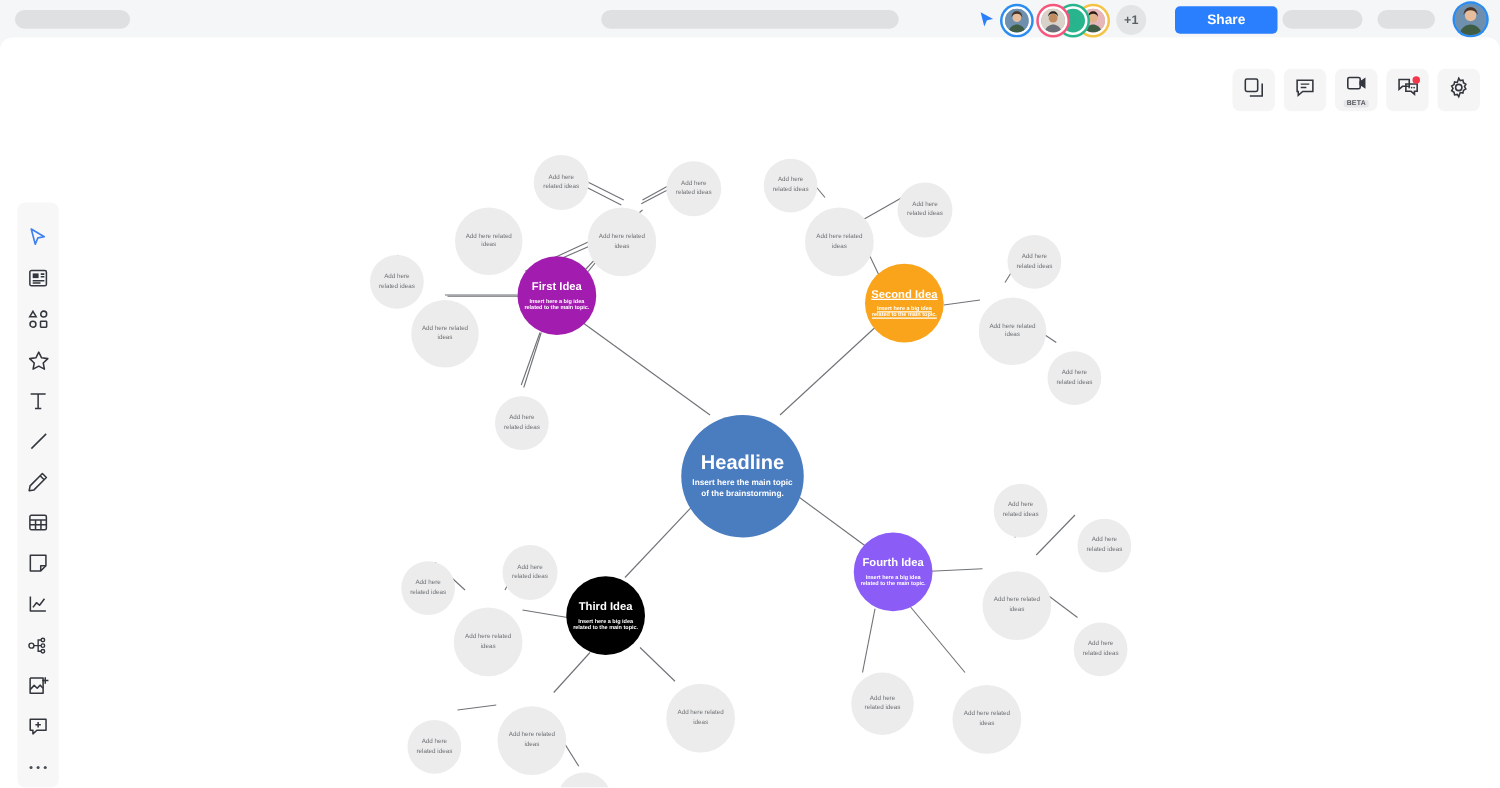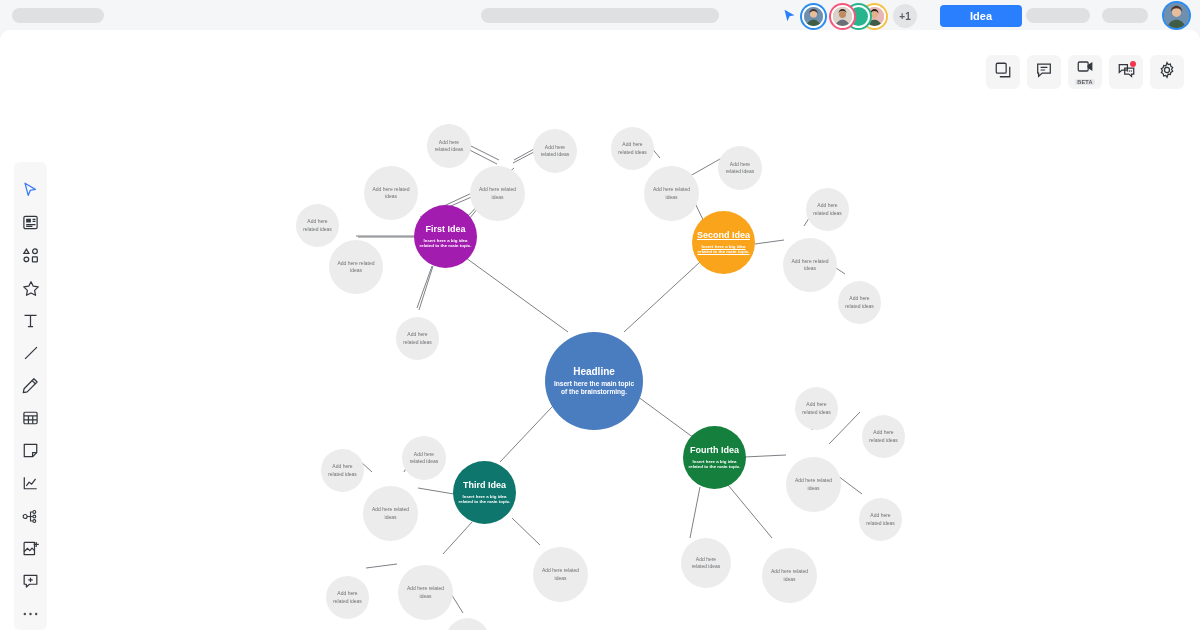--- a/index.html
+++ b/index.html
@@ -125,21 +125,21 @@
 
   .node {
     position: absolute; border-radius: 50%;
     display: flex; flex-direction: column; align-items: center; justify-content: center;
     text-align: center; color: #ffffff; cursor: pointer;
   }
   .node .n-title { font-weight: bold; line-height: 1.15; }
   .node .n-sub   { font-weight: bold; line-height: 1.25; margin-top: 3px; }
 
   .n-center { width: 98px; height: 98px; background: #4a7cc0; }
-  .n-center .n-title { font-size: 10px; }
+  .n-center .n-title { font-size: 16px; }
   .n-center .n-sub   { font-size: 6.6px; width: 84px; }
 
   .n-main { width: 63px; height: 63px; }
   .n-main .n-title { font-size: 9px; }
   .n-main .n-sub   { font-size: 4.4px; width: 52px; }
 
   .n-leaf {
     background: #ececec; color: #6d7074;
     font-size: 5px; line-height: 1.45; font-weight: normal;
     padding: 4px;
@@ -183,21 +183,21 @@
         <svg class="av-face" viewBox="0 0 24 24">
             <rect width="24" height="24" fill="#e7b6b8"></rect>
             <circle cx="12" cy="9.5" r="4.4" fill="#e3b188"></circle>
             <path d="M3 24c1.5-6 6-8 9-8s7.5 2 9 8z" fill="#3f5d44"></path>
             <path d="M7 8.4c0-3.8 2.3-5.8 5-5.8s5 2 5 5.8c-1-2.5-2.9-3.4-5-3.4S8 5.9 7 8.4z" fill="#2b1f16"></path>
           </svg>
       </div>
       <div class="av-plus">+1</div>
     </div>
 
-    <button class="share-btn">Idea</button>
+    <button class="share-btn">Share</button>
 
     <div class="pill pill-r1"></div>
     <div class="pill pill-r2"></div>
 
     <div class="av-corner">
       <svg viewBox="0 0 24 24" width="25" height="25">
           <rect width="24" height="24" fill="#6f8fae"></rect>
           <circle cx="12" cy="9" r="4.4" fill="#e8bd9c"></circle>
           <path d="M3 24c1.5-6 6-8 9-8s7.5 2 9 8z" fill="#3f5d44"></path>
           <path d="M6.6 8.6c0-4 2.6-6 5.4-6s5.4 2 5.4 6c-1-2.6-3-3.6-5.4-3.6S7.6 6 6.6 8.6z" fill="#4a3528"></path>
@@ -411,25 +411,25 @@
       </div>
 
       <div class="node n-main" style="left:414px; top:175px; background:#a21caf;">
         <div class="n-title">First Idea</div>
         <div class="n-sub">Insert here a big idea related to the main topic.</div>
       </div>
       <div class="node n-main" style="left:692px; top:181px; background:#f9a41b;text-decoration:underline;">
         <div class="n-title">Second Idea</div>
         <div class="n-sub">Insert here a big idea related to the main topic.</div>
       </div>
-      <div class="node n-main" style="left:453px; top:431px; background:#0f766e;text-align:center;">
+      <div class="node n-main" style="left:453px; top:431px; background:#000000;text-align:center;">
         <div class="n-title">Third Idea</div>
         <div class="n-sub">Insert here a big idea related to the main topic.</div>
       </div>
-      <div class="node n-main" style="left:683px; top:396px; background:#15803d;">
+      <div class="node n-main" style="left:683px; top:396px; background:#8b5cf6;">
         <div class="n-title">Fourth Idea</div>
         <div class="n-sub">Insert here a big idea related to the main topic.</div>
       </div>
 
       <div class="node n-leaf" style="left:427px;top:94px;width:44px;height:44px;">
           <span>Add here related ideas</span>
         </div>
       <div class="node n-leaf" style="left:533px;top:99px;width:44px;height:44px;">
           <span>Add here related ideas</span>
         </div>

